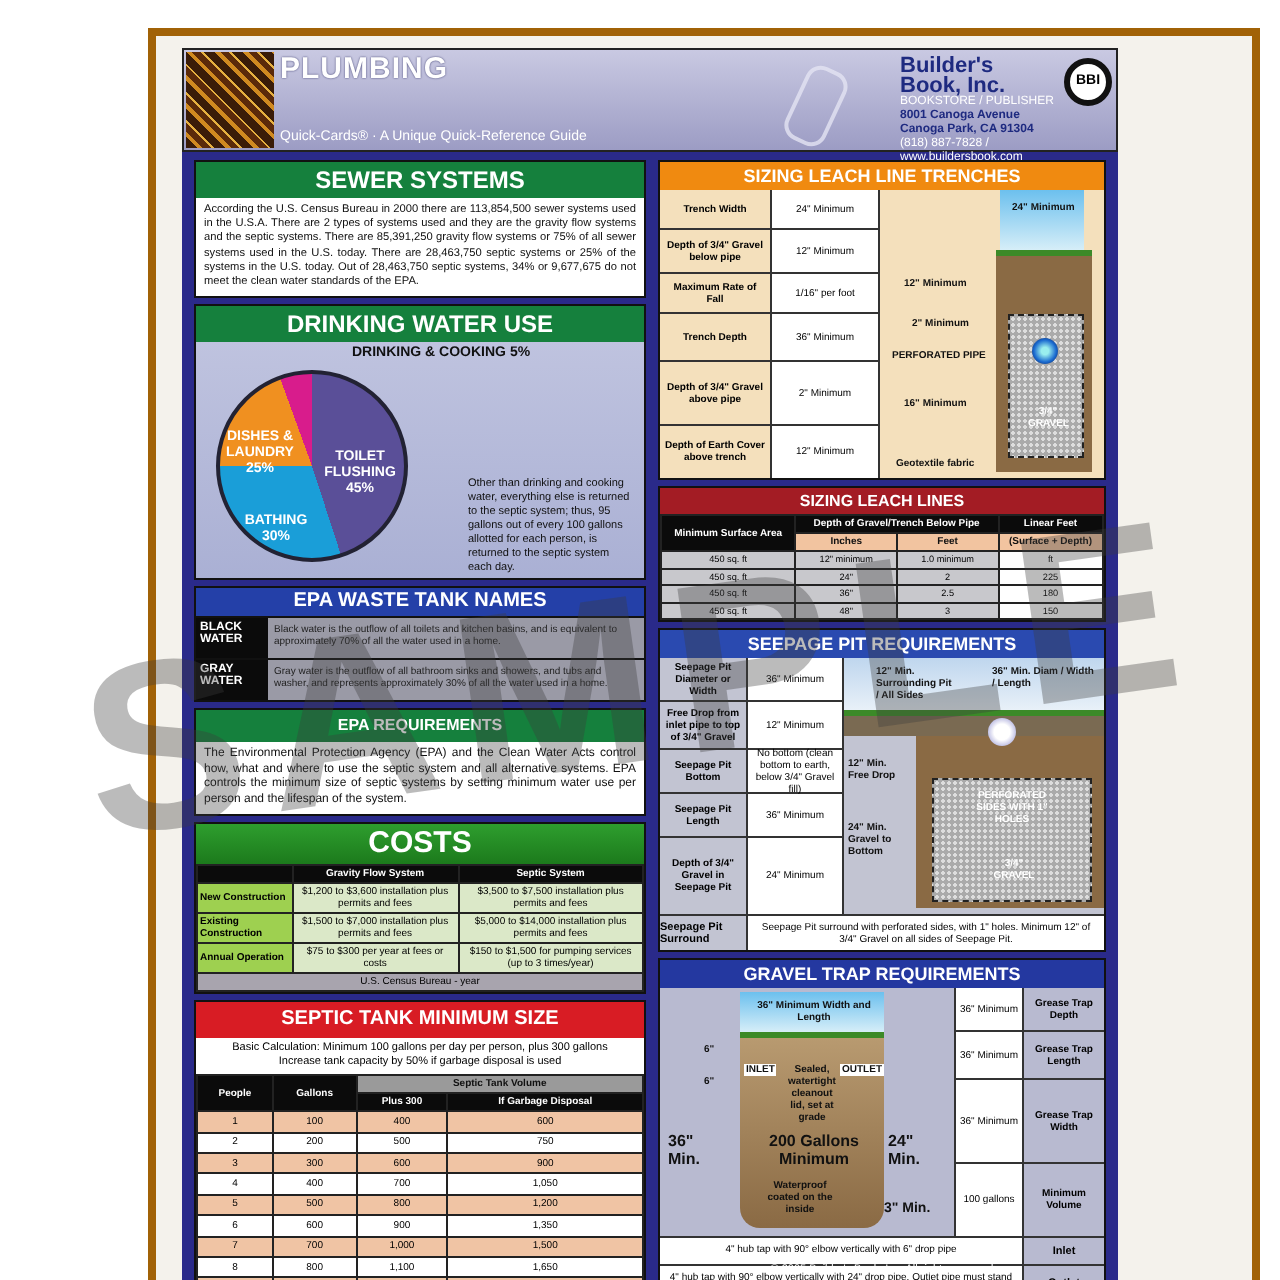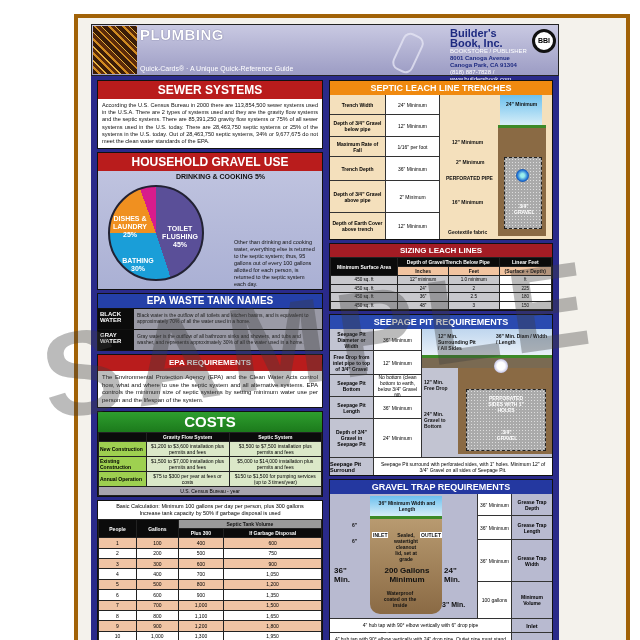--- a/index.html
+++ b/index.html
@@ -17,21 +17,21 @@
 .pub b{display:block;font-size:11px;color:#1e2a80;line-height:10px}
 .pub .pub-line{display:block;color:#1e2a80;font-weight:bold}
 .pub .pub-gold{display:block;color:#fff}
 .logo{position:absolute;left:440px;top:4px;width:24px;height:24px;border-radius:50%;border:3px solid #111;background:#fff;font-size:7px;text-align:center;line-height:18px;font-weight:bold}
 
 .col{position:absolute}
 .colL{left:6px;top:56px;width:226px}
 .colR{left:238px;top:56px;width:224px}
 .sec{border:1px solid #111;margin-bottom:3px;overflow:hidden}
 .sec-title{font-weight:bold;color:#fff;text-align:center;font-size:12px;height:18px;line-height:18px}
-.black{background:#b91c1c}
+.black{background:#15803d}
 .para{background:#fff;font-size:5.6px;line-height:7.2px;padding:3px 4px;color:#111;text-align:justify}
 
 .pie-area{height:118px;background:linear-gradient(#bfc3df,#aab0d4);position:relative}
 .pie{position:absolute;left:10px;top:14px;width:96px;height:96px;border-radius:50%;background:conic-gradient(#5a4f98 0 162deg,#1a9ed8 162deg 270deg,#f09020 270deg 340deg,#d81c8c 340deg 360deg);border:2px solid #223}
 .pie-lbl{position:absolute;font-weight:bold;color:#fff;font-size:7px;text-align:center;line-height:8px}
 .pie-note{position:absolute;left:136px;top:68px;width:82px;font-size:5.5px;line-height:7px;color:#111}
 .pie-top{position:absolute;left:78px;top:2px;font-weight:bold;font-size:7px;color:#111;line-height:8px}
 
 .blue-t{background:#2440a8}
 .epa-row{display:flex;border-top:1px solid #111;height:21px}
@@ -104,21 +104,21 @@
     <div class="logo">BBI</div>
   </div>
 
   <div class="col colL">
     <div class="sec">
       <div class="sec-title black">SEWER SYSTEMS</div>
       <div class="para">According the U.S. Census Bureau in 2000 there are 113,854,500 sewer systems used in the U.S.A. There are 2 types of systems used and they are the gravity flow systems and the septic systems. There are 85,391,250 gravity flow systems or 75% of all sewer systems used in the U.S. today. There are 28,463,750 septic systems or 25% of the systems in the U.S. today. Out of 28,463,750 septic systems, 34% or 9,677,675 do not meet the clean water standards of the EPA.</div>
     </div>
 
     <div class="sec">
-      <div class="sec-title black">HOUSEHOLD GRAVEL USE</div>
+      <div class="sec-title black">DRINKING WATER USE</div>
       <div class="pie-area">
         <div class="pie"></div>
         <div class="pie-lbl" style="left:62px;top:54px;width:40px"><span>TOILET FLUSHING</span><br><span>45%</span></div>
         <div class="pie-lbl" style="left:20px;top:86px;width:40px"><span>BATHING</span><br><span>30%</span></div>
         <div class="pie-lbl" style="left:10px;top:44px;width:44px"><span>DISHES &amp; LAUNDRY</span><br><span>25%</span></div>
         <div class="pie-top"><span>DRINKING &amp; COOKING</span> <span>5%</span></div>
         <div class="pie-note">Other than drinking and cooking water, everything else is returned to the septic system; thus, 95 gallons out of every 100 gallons allotted for each person, is returned to the septic system each day.</div>
       </div>
     </div>
 
@@ -164,20 +164,21 @@
           <td class="cost-v">$150 to $1,500 for pumping services (up to 3 times/year)</td>
         </tr>
         <tr class="cost-foot">
           <td colspan="3">U.S. Census Bureau - year</td>
         </tr>
       </tbody>
           </table>
     </div>
 
     <div class="sec">
+      <div class="sec-title red-t">SEPTIC TANK MINIMUM SIZE</div>
       <div class="sep-intro">
         <div>Basic Calculation: Minimum 100 gallons per day per person, plus 300 gallons</div>
         <div>Increase tank capacity by 50% if garbage disposal is used</div>
       </div>
       <table class="tbl sep">
         <tbody>
               <tr class="sep-h">
           <th rowspan="2">People</th>
           <th rowspan="2">Gallons</th>
           <th colspan="2" class="sep-sub">Septic Tank Volume</th>
@@ -247,21 +248,21 @@
                 <td>1,950</td>
               </tr>
 
       </tbody>
           </table>
     </div>
   </div>
 
   <div class="col colR">
     <div class="sec">
-      <div class="sec-title orange-t">SEPTIC LEACH LINE TRENCHES</div>
+      <div class="sec-title orange-t">SIZING LEACH LINE TRENCHES</div>
       <div class="kv" style="height:144px">
         <div class="kv-left">
           <div class="kv-row" style="height:20px">
                 <div class="kv-k">Trench Width</div>
                 <div class="kv-v">24" Minimum</div>
               </div>
           <div class="kv-row" style="height:22px">
                 <div class="kv-k">Depth of 3/4" Gravel below pipe</div>
                 <div class="kv-v">12" Minimum</div>
               </div>

